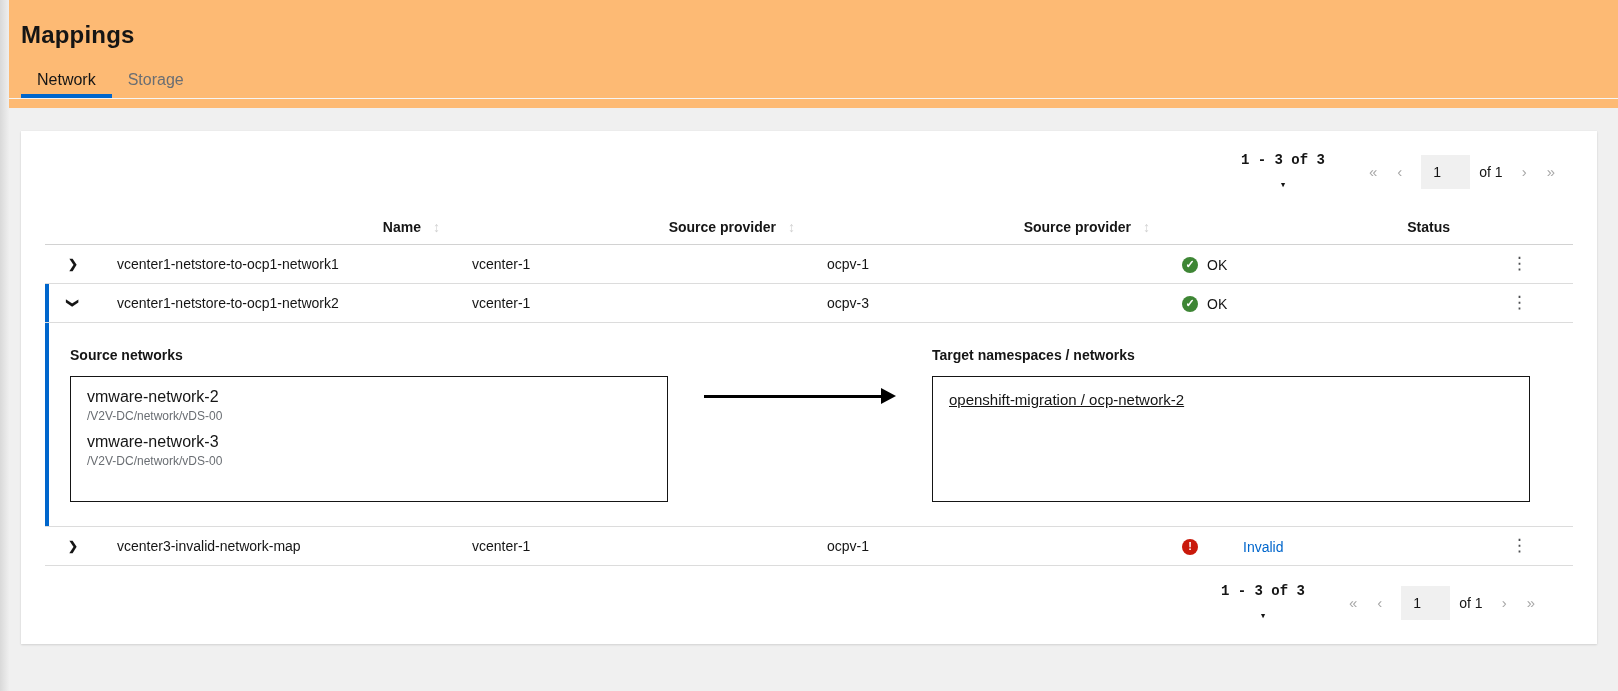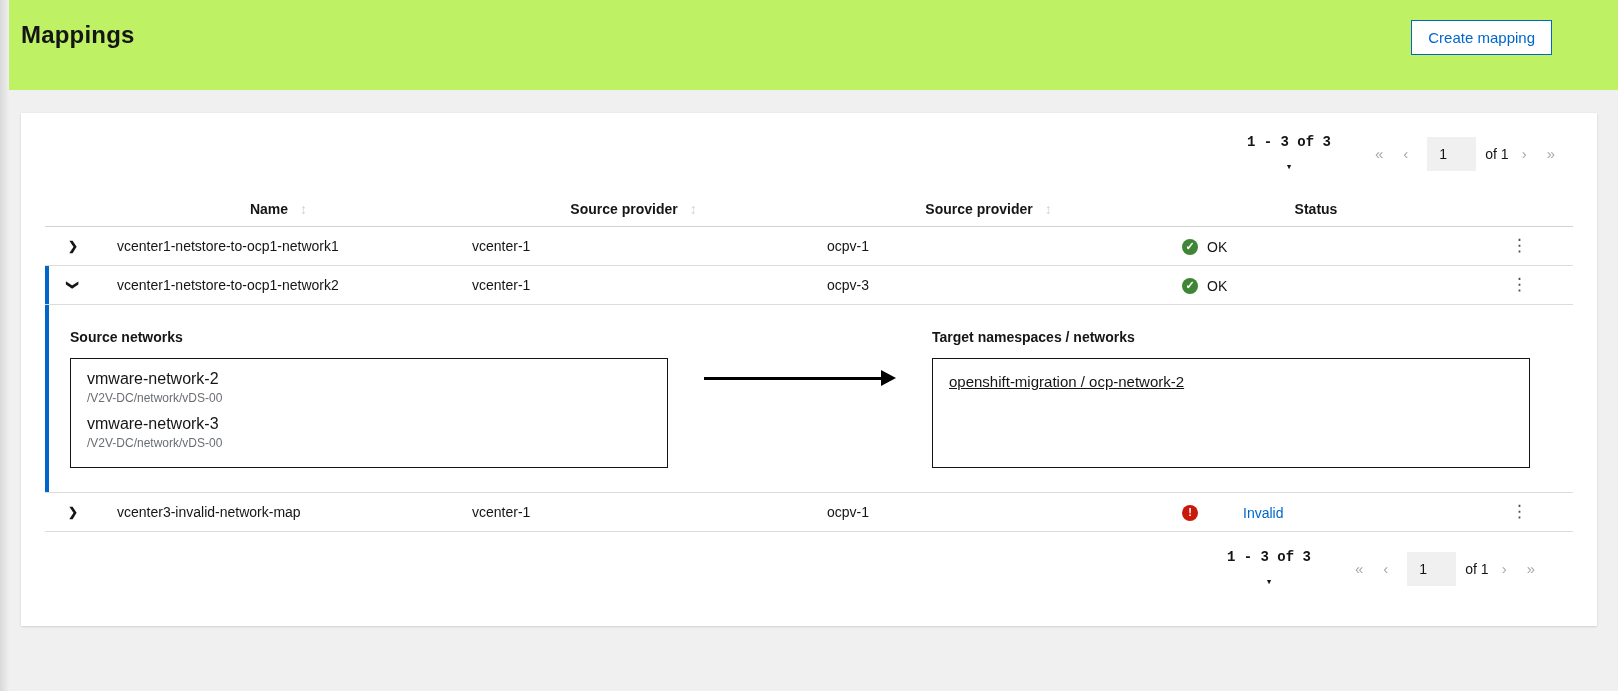--- a/index.html
+++ b/index.html
@@ -11,21 +11,21 @@
     color:#151515;
     position:relative;
     overflow:hidden;
   }
   .left-shadow {
     position:absolute; left:0; top:0; width:9px; height:691px;
     background:linear-gradient(to right,#d9d9d9,#efefef);
     z-index:20;
   }
   
-  .masthead { background:#bef264; height:90px; }
+  .masthead { background:#fdba74; height:108px; }
   .title-row {
     display:flex; justify-content:space-between; align-items:flex-start;
     padding:20px 66px 0 21px;
   }
   .page-title { font-size:24px; font-weight:700; margin:0; line-height:30px; letter-spacing:.2px; }
   .create-btn {
     background:#ffffff; border:1px solid #0066cc; color:#0066cc;
     font-family:inherit; font-size:15px; padding:7px 16px; cursor:pointer;
     border-radius:0; line-height:19px;
   }
@@ -55,28 +55,28 @@
   .pag-nav { display:flex; align-items:center; margin-left:26px; }
   .pag-btn {
     background:none; border:none; color:#a8a8a8; font-size:15px;
     padding:6px 10px; cursor:default; font-family:inherit; line-height:18px;
   }
   .page-input {
     width:49px; height:34px; background:#f0f0f0; border:1px solid #f0f0f0;
     font-family:inherit; font-size:14px; color:#151515; padding:0 0 0 11px;
     margin:0 9px; outline:none;
   }
-  .of-label { margin-right:3px; white-space:nowrap; }
+  .of-label { margin-right:9px; white-space:nowrap; }
   
   table.mapping-table {
     width:calc(100% - 48px); margin:6px 24px 0; border-collapse:collapse;
     font-size:14px; table-layout:fixed;
   }
   th {
-    text-align:center; font-weight:700; padding:10px 16px 9px;
+    text-align:right; font-weight:700; padding:10px 16px 9px;
     border-bottom:1px solid #d2d2d2; white-space:nowrap; cursor:pointer;
   }
   .sort-icon { color:#d2d2d2; margin-left:12px; font-size:14px; font-weight:400; }
   td { padding:9px 16px; border-bottom:1px solid #dcdcdc; white-space:nowrap; overflow:hidden; }
   td.toggle-cell, td.kebab-cell { text-align:center; padding:6px 0; }
   .expand-btn {
     background:none; border:none; cursor:pointer; color:#151515;
     font-size:12px; padding:6px 10px; font-family:inherit;
   }
   .chev { display:inline-block; font-weight:700; }
@@ -97,41 +97,44 @@
   .status-link { color:#0066cc; cursor:pointer;margin-left:36px; }
   
   tr.expansion-row > td {
     padding:24px 43px 24px 25px; box-shadow:inset 4px 0 0 #0066cc;
     white-space:normal;
   }
   .mapping-cols { display:flex; width:100%;gap:36px; }
   .col-source, .col-target { width:598px; flex:none; }
   .col-arrow { flex:1; position:relative; }
   .panel-title { font-size:14px; font-weight:700; margin:0 0 12px; line-height:17px; }
-  .net-box { border:1px solid #151515; height:110px; padding:10px 16px; overflow:hidden; }
+  .net-box { border:1px solid #151515; height:126px; padding:10px 16px; overflow:hidden; }
   .src-entry + .src-entry { margin-top:9px; }
   .src-name { font-size:16px; line-height:20px; }
   .src-path { font-size:12px; color:#6a6e73; margin-top:2px; line-height:14px; }
   .target-value { font-size:15px; padding-top:3px; line-height:19px;text-decoration:underline; }
   .arrow { position:absolute; left:0; right:0; top:41px; height:16px; display:flex; align-items:center; }
   .arrow-line { flex:1; height:3px; background:#000; }
   .arrow-head {
     width:0; height:0; flex:none;
     border-left:15px solid #000; border-top:8px solid transparent; border-bottom:8px solid transparent;
   }
 </style>
 </head>
 <body>
 
 <div class="left-shadow"></div>
 
 <header class="masthead">
   <div class="title-row">
     <h1 class="page-title">Mappings</h1>
-    <button class="create-btn">Create mapping</button>
+  </div>
+  <div class="tabs">
+    <div class="tab active">Network</div>
+    <div class="tab">Storage</div>
   </div>
 </header>
 
 <div class="page-body">
   <div class="card">
 
     <div class="toolbar">
       <div class="pagination">
         <button class="pag-range">
           <span class="bold">1 - 3 of 3</span>

